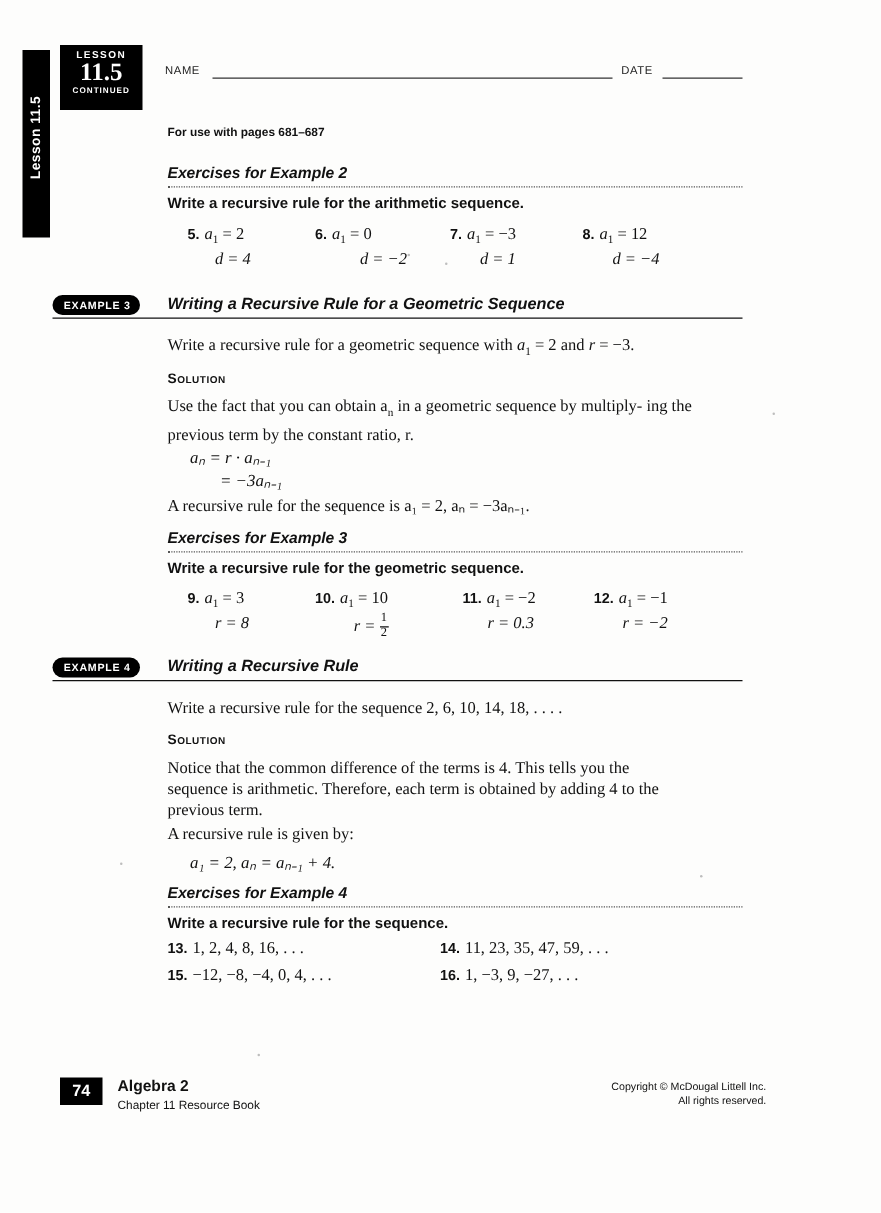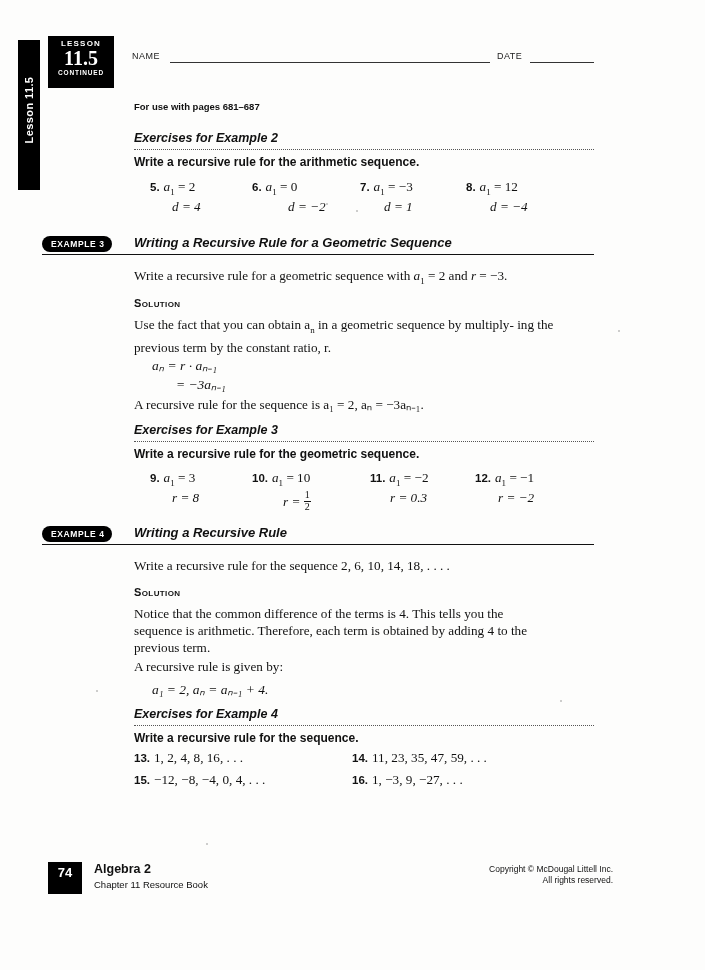--- a/index.html
+++ b/index.html
@@ -224,21 +224,21 @@
     margin-right: 4px;
   }
   .prob .m { font-style: italic; }
 
   
   .pg-box {
     position: absolute;
     left: 48px;
     top: 862px;
     width: 34px;
-    height: 32px;
+    height: 22px;
     background: #000;
     color: #fff;
     font-family: "Liberation Sans", sans-serif;
     font-weight: bold;
     font-size: 13px;
     text-align: center;
     line-height: 22px;
   }
   .foot-book {
     position: absolute;

